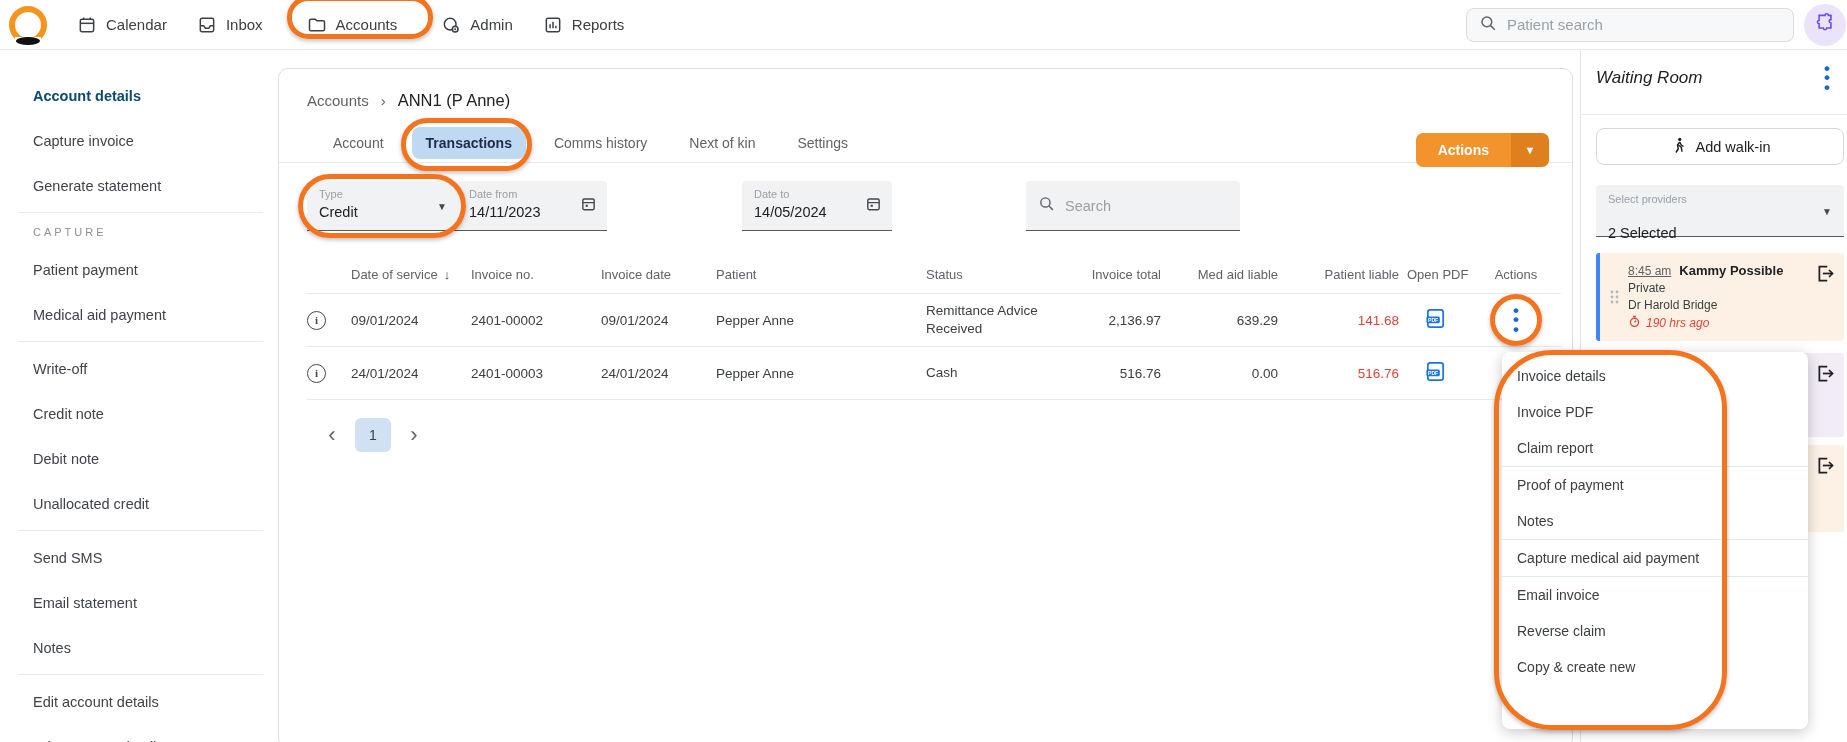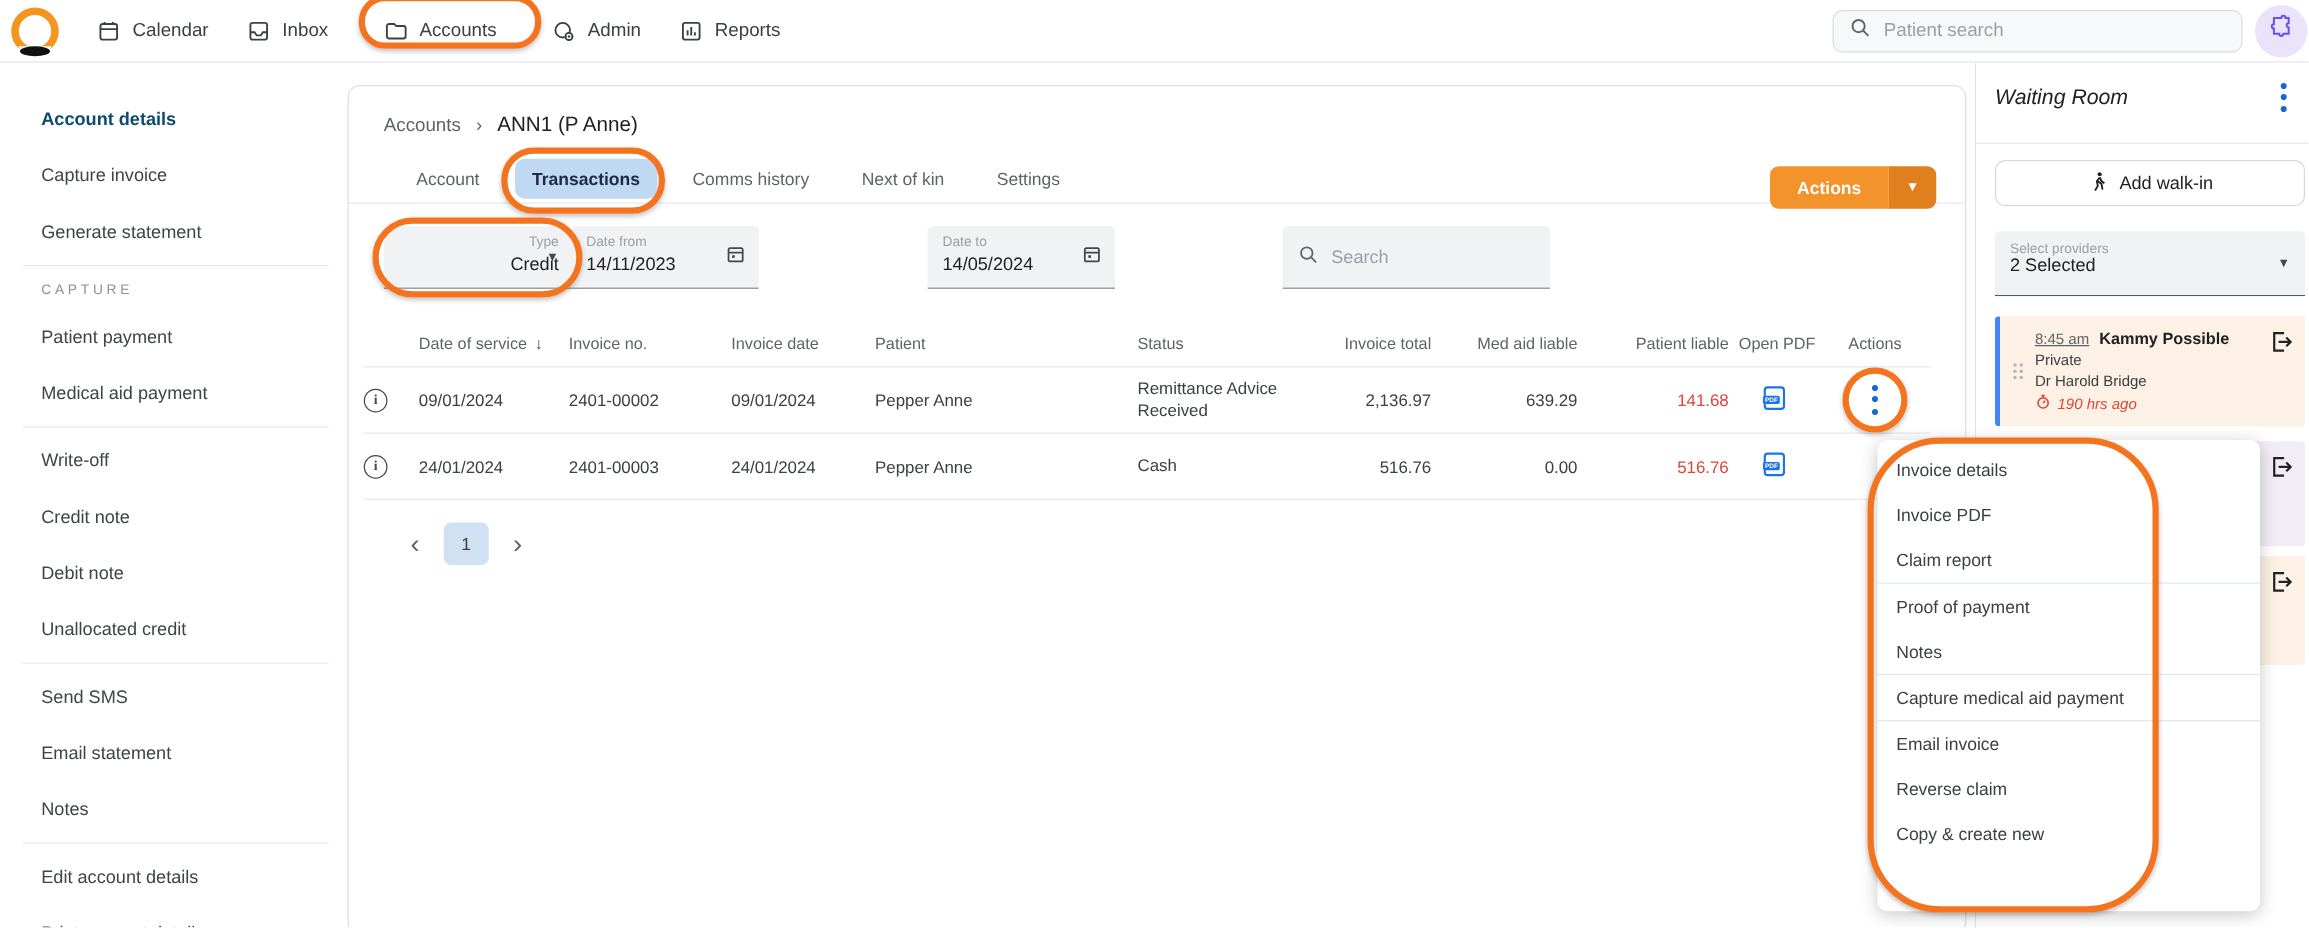--- a/index.html
+++ b/index.html
@@ -61,26 +61,26 @@
            padding:7px 10px 0 12px; position:relative; }
   .field .flabel { font-size:11px; color:#9aa0a6; }
   .field .fvalue { font-size:14.5px; color:#202124; margin-top:4px; }
   .field .ficon { position:absolute; right:10px; top:50%; transform:translateY(-50%); color:#44474f; }
   .f-type { width:150px; }
   .f-date { width:150px; }
   .f-search { width:214px; display:flex; align-items:center; gap:10px; padding-top:0; }
   .f-search input { border:none; outline:none; background:transparent; font-size:14.5px; width:140px; color:#3c4043;
                     font-family:"Liberation Sans", sans-serif; }
   .f-search input::placeholder { color:#9aa0a6; }
-  .type-wrap { position:relative;text-align:right; }
+  .type-wrap { position:relative; }
   .anno-type { left:-9px; top:-7px; width:168px; height:64px; border-radius:32px; }
   .caret-down { font-size:10px; color:#44474f; }
 
   
-  .tx-table { margin:24px 0 0 12px; width:1254px; }
+  .tx-table { margin:24px 0 0 28px; width:1254px; }
   .t-grid { display:grid; grid-template-columns:44px 120px 130px 115px 210px 150px 85px 117px 121px 72px 90px; align-items:center; }
   .t-head { height:38px; font-size:13px; color:#5f6368; }
   .t-head > div { display:flex; align-items:center; }
   .t-divider { border-top:1px solid #e8eaed; }
   .t-row { min-height:52px; font-size:13.5px; color:#3c4043; }
   .num { justify-content:flex-end; text-align:right; display:flex; }
   .cen { justify-content:center; display:flex; }
   .red { color:#E0443A; }
   .status-cell { line-height:1.35; }
   .sort-arrow { font-size:13px; margin-left:6px; color:#44474f; }
@@ -107,21 +107,21 @@
   .waiting { position:absolute; left:1581px; top:50px; width:266px; bottom:0; background:#fff; padding:0 3px 0 15px; }
   .wr-title-row { display:flex; align-items:center; justify-content:space-between; height:56px; padding-right:10px; }
   .wr-title { font-size:17px; color:#202124;font-style:italic; }
   .wr-kebab { color:#1967D2; font-size:17px; font-weight:bold; line-height:0.55; cursor:pointer; padding:4px; }
   .wr-divider { border-top:1px solid #e6e8eb; margin:8px -3px 0 -15px; }
   .walkin-btn { margin-top:13px; height:37px; border:1px solid #d5d8dc; border-radius:8px; background:#fff;
                 display:flex; align-items:center; justify-content:center; gap:8px; font-size:14.5px; color:#202124; cursor:pointer; }
   .providers { margin-top:20px; height:52px; background:#f0f2f4; border-radius:4px 4px 0 0; border-bottom:1px solid #555a61;
                padding:8px 12px 0 12px; position:relative; cursor:pointer; }
   .providers .flabel { font-size:11px; color:#9aa0a6; }
-  .providers .fvalue { font-size:14.5px; color:#202124; margin-top:0; }
+  .providers .fvalue { font-size:14.5px; color:#202124; margin-top:20px; }
   .providers .ficon { position:absolute; right:12px; top:50%; transform:translateY(-50%); }
 
   .wr-card { position:relative; margin-top:16px; border-radius:3px; padding:10px 8px 8px 28px; }
   .wr-card.cream { background:#FCF1E4; }
   .wr-card.lavender { background:#F1ECF5; }
   .wr-card.first { border-left:4px solid #4285F4; height:88px; }
   .drag-dots { position:absolute; left:9px; top:36px; }
   .wc-line1 { display:flex; align-items:baseline; gap:8px; }
   .wc-time { font-size:12px; color:#5f6368;text-decoration:underline; }
   .wc-name { font-size:13px; font-weight:bold; color:#202124; }

